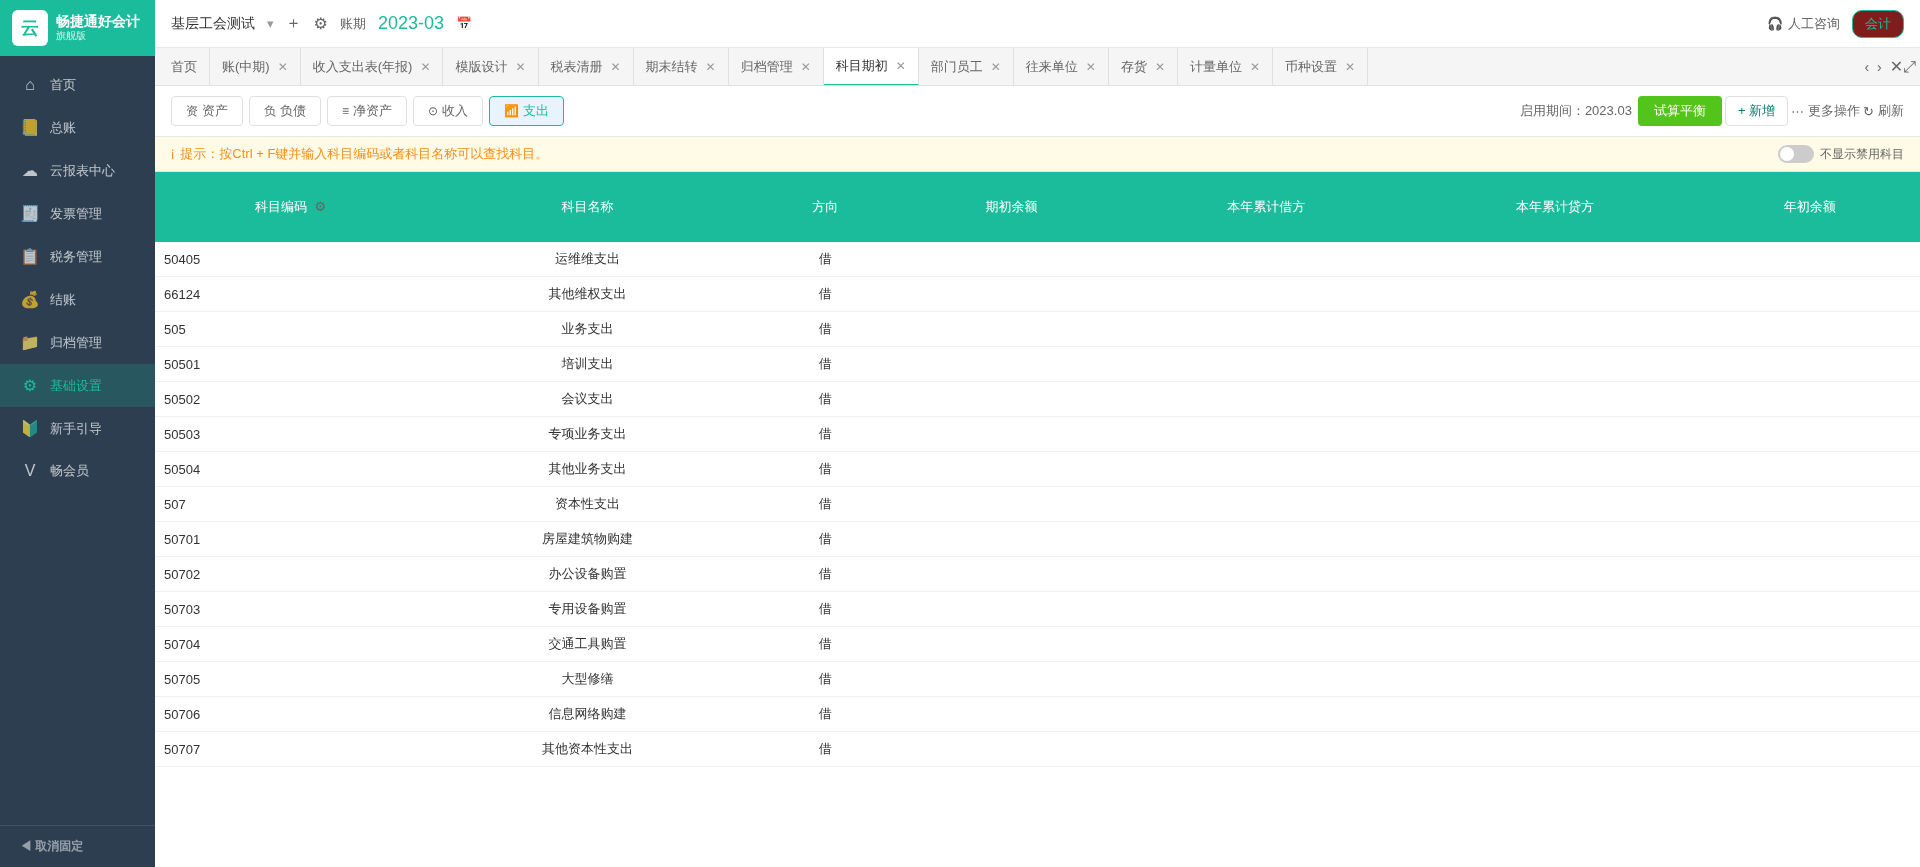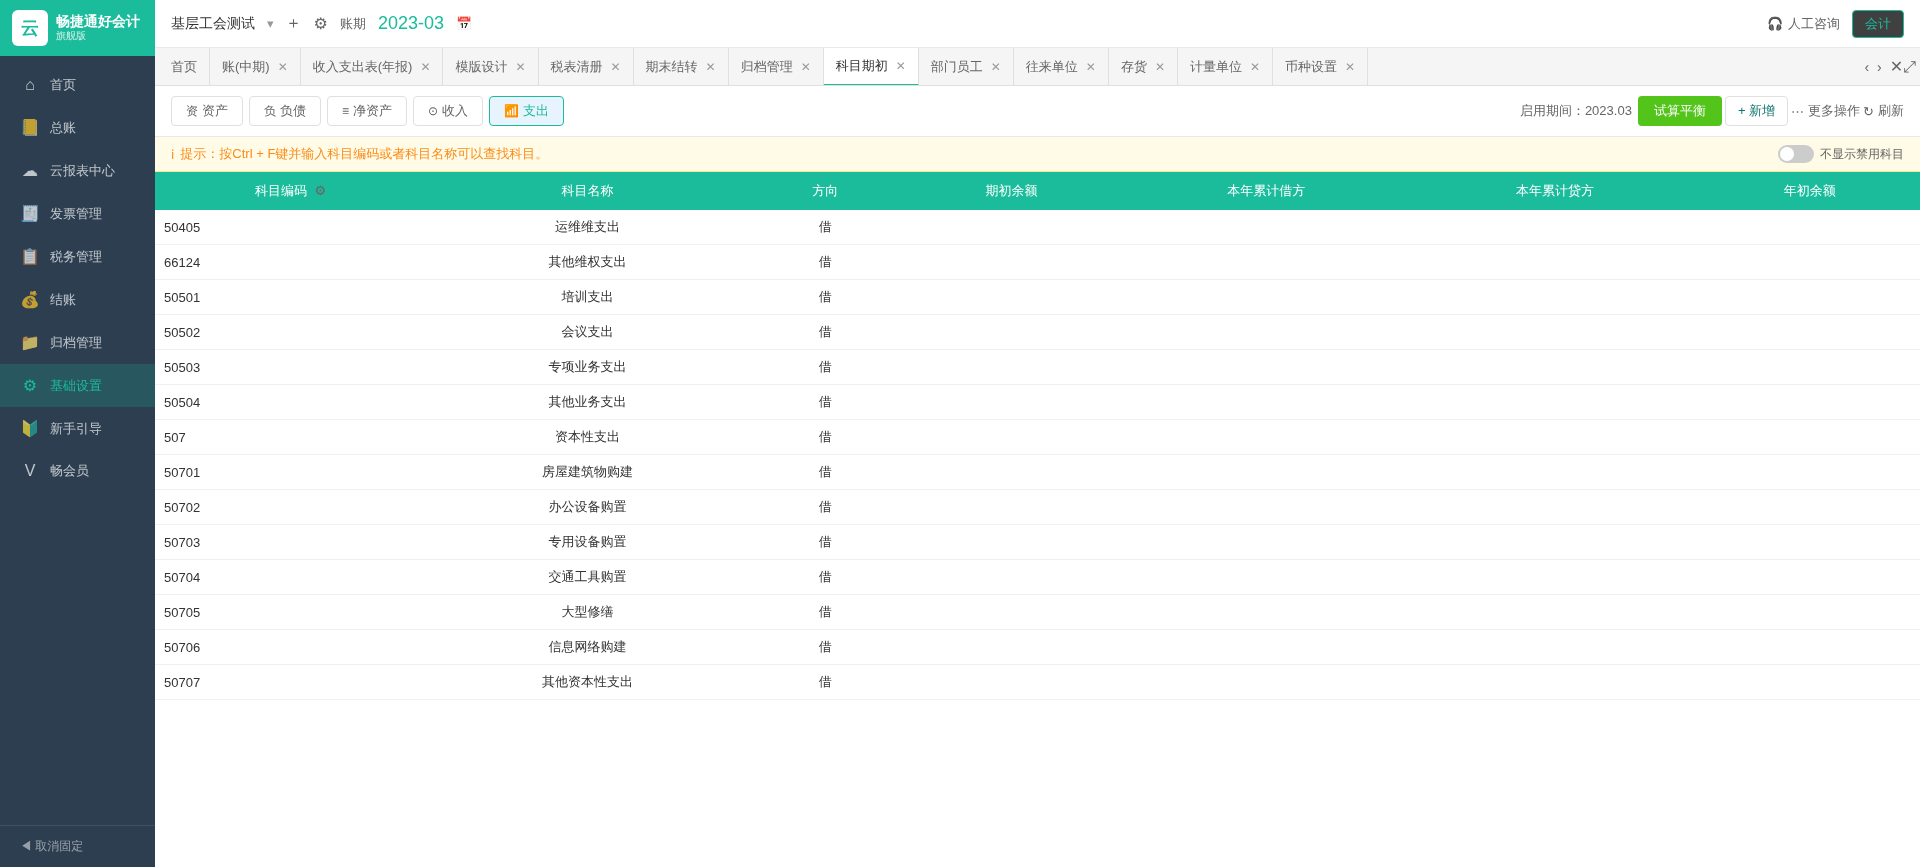--- a/index.html
+++ b/index.html
@@ -9,37 +9,37 @@
     .sidebar { width: 155px; background: #2c3e50; display: flex; flex-direction: column; height: 100%; flex-shrink: 0; }
     .sidebar-logo { background: #1abc9c; padding: 10px 12px; display: flex; align-items: center; gap: 8px; }
     .sidebar-logo-icon { width: 36px; height: 36px; background: white; border-radius: 6px; display: flex; align-items: center; justify-content: center; color: #1abc9c; font-size: 18px; font-weight: bold; }
     .sidebar-logo-text { color: white; font-size: 14px; font-weight: bold; line-height: 1.2; }
     .sidebar-logo-sub { color: rgba(255,255,255,0.8); font-size: 10px; }
     .sidebar-nav { flex: 1; padding: 8px 0; }
     .sidebar-item { display: flex; align-items: center; gap: 10px; padding: 12px 20px; color: rgba(255,255,255,0.7); cursor: pointer; transition: all 0.2s; }
     .sidebar-item.active { background: rgba(26,188,156,0.2); color: #1abc9c; }
     .sidebar-item-icon { font-size: 16px; width: 20px; text-align: center; }
     .sidebar-item-label { font-size: 13px; }
-    .sidebar-footer { padding: 12px 20px; color: rgba(255,255,255,0.5); cursor: pointer; display: flex; align-items: flex-end; gap: 6px; font-size: 12px; border-top: 1px solid rgba(255,255,255,0.1); }
+    .sidebar-footer { padding: 12px 20px; color: rgba(255,255,255,0.5); cursor: pointer; display: flex; align-items: flex-end; gap: 6px; font-size: 12px; border-top: 1px solid rgba(255,255,255,0.1); font-weight: bold; }
 
     
     .main { flex: 1; display: flex; flex-direction: column; overflow: hidden; }
 
     
     .top-header { background: white; height: 48px; display: flex; align-items: center; padding: 10px 16px; gap: 12px; border-bottom: 1px solid #e8e8e8; flex-shrink: 0; }
     .project-name { font-size: 14px; color: #333; }
     .project-arrow { color: #999; }
     .add-btn { color: #666; font-size: 16px; cursor: pointer; }
     .settings-btn { color: #666; font-size: 16px; cursor: pointer; }
     .period-label { color: #666; font-size: 13px; }
     .period-value { color: #1abc9c; font-size: 18px; font-weight: 500; }
     .calendar-icon { color: #1abc9c; cursor: pointer; }
     .top-header-right { margin-left: auto; display: flex; align-items: center; gap: 12px; }
     .support-btn { display: flex; align-items: center; gap: 4px; color: #666; font-size: 13px; cursor: pointer; }
-    .account-btn { border: 1px solid #1abc9c; color: #1abc9c; padding: 4px 12px; border-radius: 4px; font-size: 13px; cursor: pointer; background: #404040; }
+    .account-btn { border: 1px solid #1abc9c; color: #1abc9c; padding: 4px 12px; border-radius: 10px; font-size: 13px; cursor: pointer; background: #7f1d1d; }
 
     
     .tab-bar { background: #f5f5f5; height: 38px; display: flex; align-items: center; border-bottom: 1px solid #e0e0e0; flex-shrink: 0; padding: 0 4px; overflow: hidden; position: relative; }
     .tab-item { display: flex; align-items: center; height: 38px; padding: 0 12px; cursor: pointer; color: #666; font-size: 13px; white-space: nowrap; border-right: 1px solid #e0e0e0; gap: 6px; background: #f5f5f5; flex-shrink: 0; }
     .tab-item.active { background: white; color: #333; border-bottom: 2px solid #1abc9c; }
     .tab-close { color: #999; font-size: 12px; margin-left: 2px; }
     .tab-nav-btn { padding: 0 4px; color: #666; cursor: pointer; font-size: 14px; }
     .tab-close-all { color: #666; cursor: pointer; margin-left: 4px; font-size: 16px; }
     .tab-expand { color: #666; cursor: pointer; font-size: 16px; }
 
@@ -60,21 +60,21 @@
 
     
     .hint-bar { padding: 8px 16px; display: flex; align-items: center; gap: 6px; background: #fffbe6; border-bottom: 1px solid #ffe58f; flex-shrink: 0; font-size: 13px; color: #fa8c16; }
     .hint-toggle { margin-left: auto; display: flex; align-items: center; gap: 6px; color: #666; font-size: 12px; }
     .toggle-switch { width: 36px; height: 18px; background: #ccc; border-radius: 9px; position: relative; cursor: pointer; }
     .toggle-knob { width: 14px; height: 14px; background: white; border-radius: 50%; position: absolute; top: 2px; left: 2px; transition: left 0.2s; }
 
     
     .table-container { flex: 1; overflow-y: auto; overflow-x: hidden; }
     table { width: 100%; border-collapse: collapse; }
-    thead th { background: #1abc9c; color: white; padding: 10px 16px; text-align: center; font-weight: 500; font-size: 13px; position: sticky; top: 0; z-index: 10; }
+    thead th { background: #1abc9c; color: white; padding: 26px 16px; text-align: center; font-weight: 500; font-size: 13px; position: sticky; top: 0; z-index: 10; }
     thead th.code-col { text-align: center; }
     tbody tr { border-bottom: 1px solid #f0f0f0; }
     tbody td { padding: 8px 16px; font-size: 13px; color: #333; }
     tbody td.code-cell { text-align: left; color: #333; padding-left: 9px; }
     tbody td.name-cell { text-align: center; }
     tbody td.dir-cell { text-align: center; color: #333; }
     tbody td.num-cell { text-align: right; color: #333; }
 
     
     .table-container::-webkit-scrollbar { width: 8px; }
@@ -302,20 +302,29 @@
             <tr>
       <td class="code-cell">66124</td>
       <td class="name-cell">其他维权支出</td>
       <td class="dir-cell">借</td>
       <td class="num-cell"></td>
       <td class="num-cell"></td>
       <td class="num-cell"></td>
       <td class="num-cell"></td>
     </tr>
             <tr>
+      <td class="code-cell">505</td>
+      <td class="name-cell">业务支出</td>
+      <td class="dir-cell">借</td>
+      <td class="num-cell"></td>
+      <td class="num-cell"></td>
+      <td class="num-cell"></td>
+      <td class="num-cell"></td>
+    </tr>
+            <tr>
       <td class="code-cell">50501</td>
       <td class="name-cell">培训支出</td>
       <td class="dir-cell">借</td>
       <td class="num-cell"></td>
       <td class="num-cell"></td>
       <td class="num-cell"></td>
       <td class="num-cell"></td>
     </tr>
             <tr>
       <td class="code-cell">50502</td>

